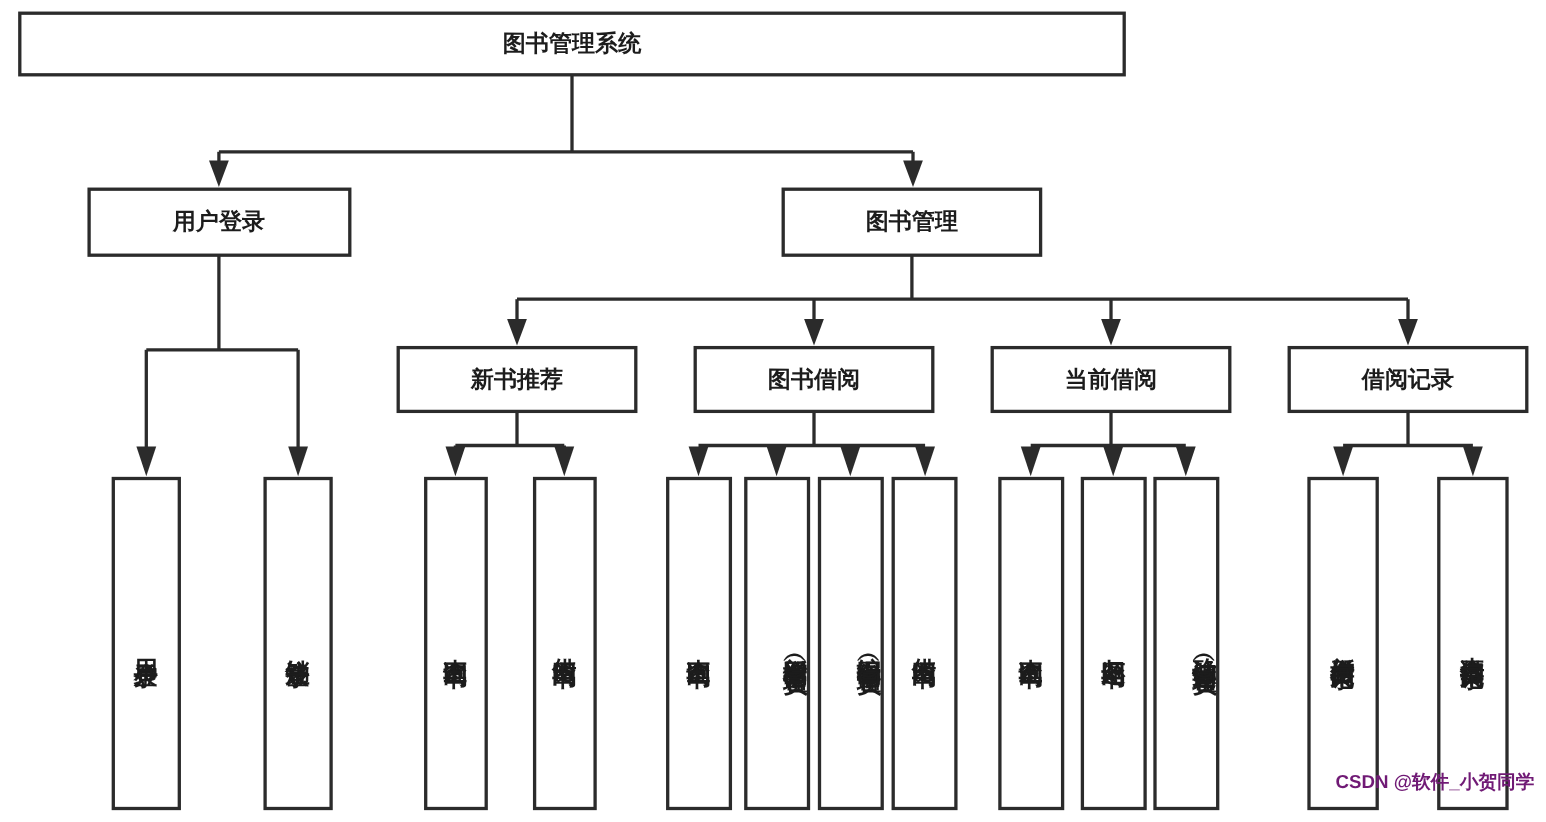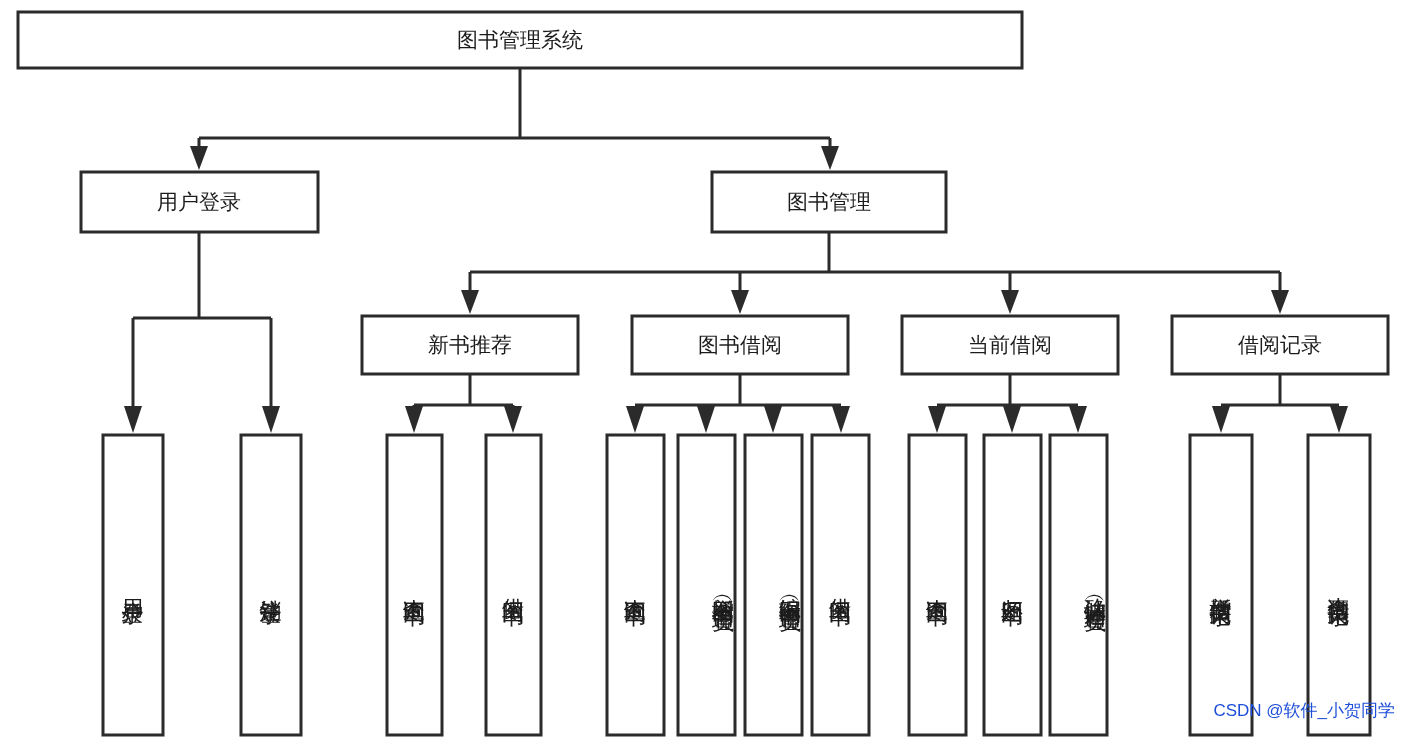--- a/index.html
+++ b/index.html
@@ -12,20 +12,21 @@
     height: 747px;
     font-family: "Liberation Sans", "DejaVu Sans", sans-serif;
     overflow: hidden;
     position: relative;
   }
   #diagram-root {
     position: relative;
     width: 1405px;
     height: 728px;
     background: #ffffff;
+    font-weight: bold;
   }
   svg.flow {
     position: absolute;
     left: 0;
     top: 0;
     width: 1405px;
     height: 747px;
     display: block;
   }
   .node-box {
@@ -68,21 +69,21 @@
   }
   .vlabel-mid {
     align-items: center;
   }
   .watermark {
     position: absolute;
     right: 10px;
     bottom: 6px;
     font-family: "Liberation Sans", "DejaVu Sans", sans-serif;
     font-size: 17px;
-    color: #1d4ed8;
+    color: #701a75;
     white-space: nowrap;
     user-select: none;
   }
 </style>
 </head>
 <body>
 
 <div id="diagram-root">
 
   <svg class="flow" viewBox="0 0 1405 747">

